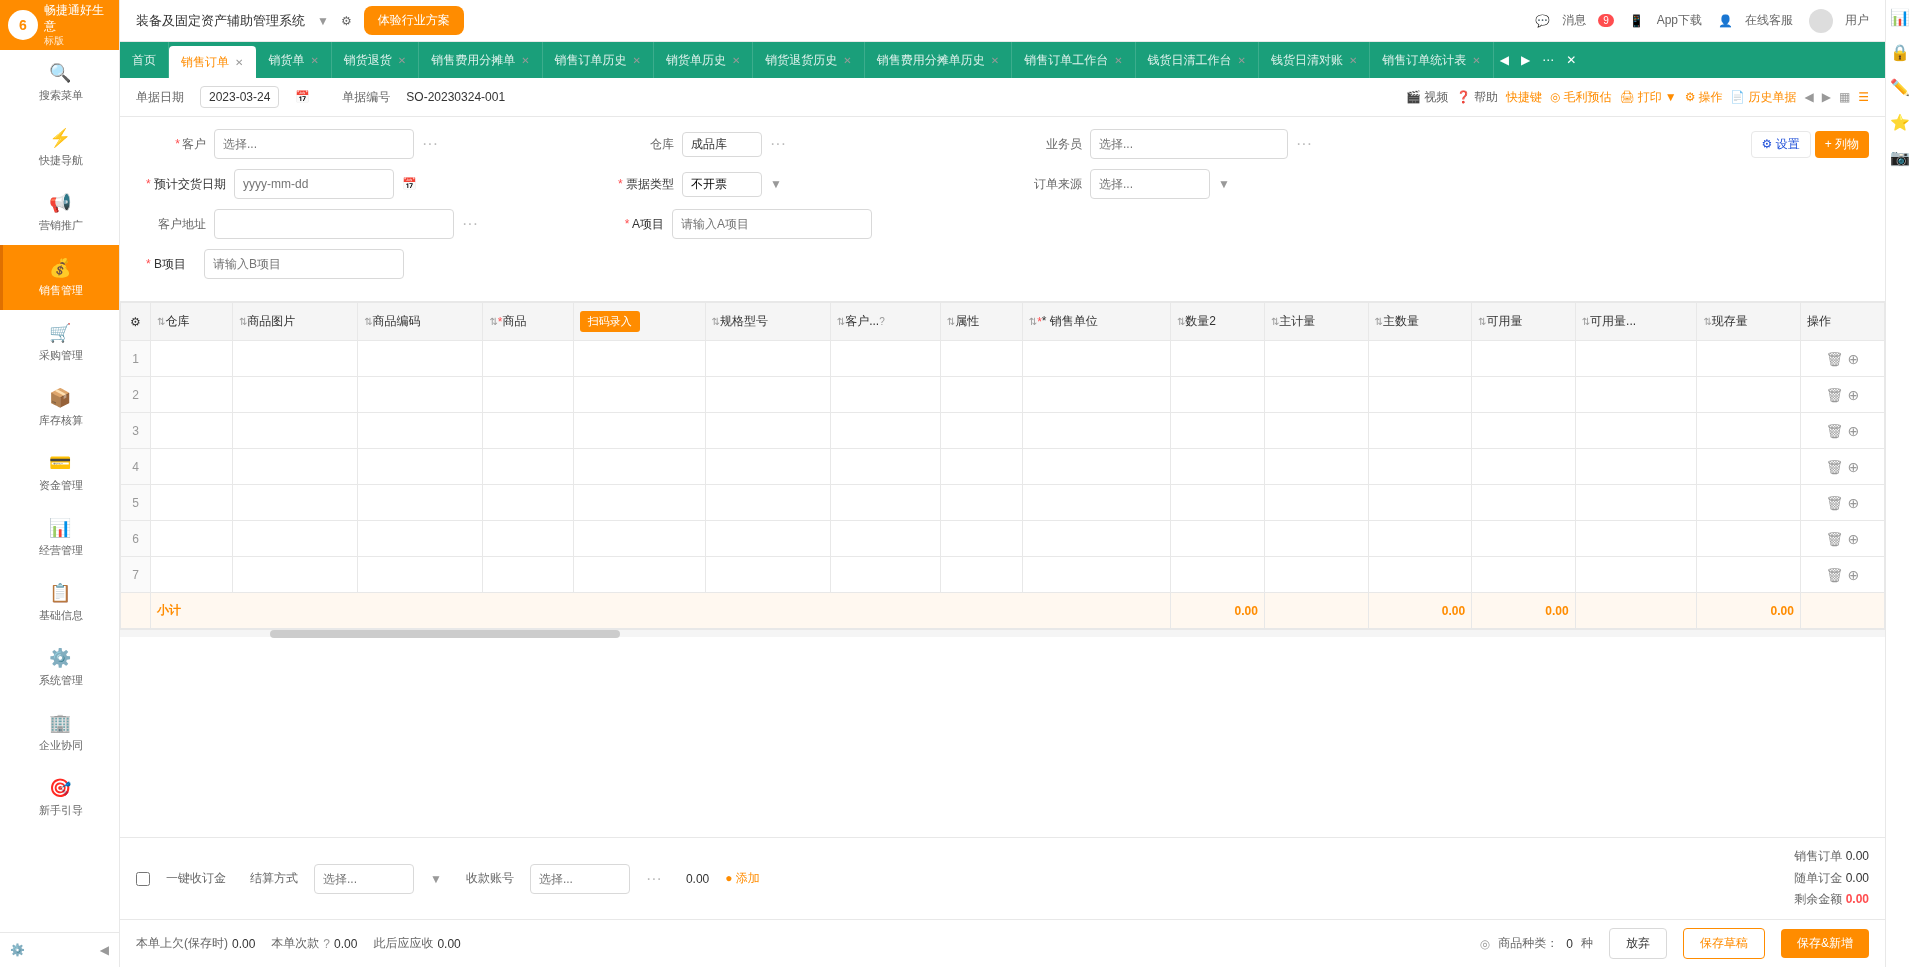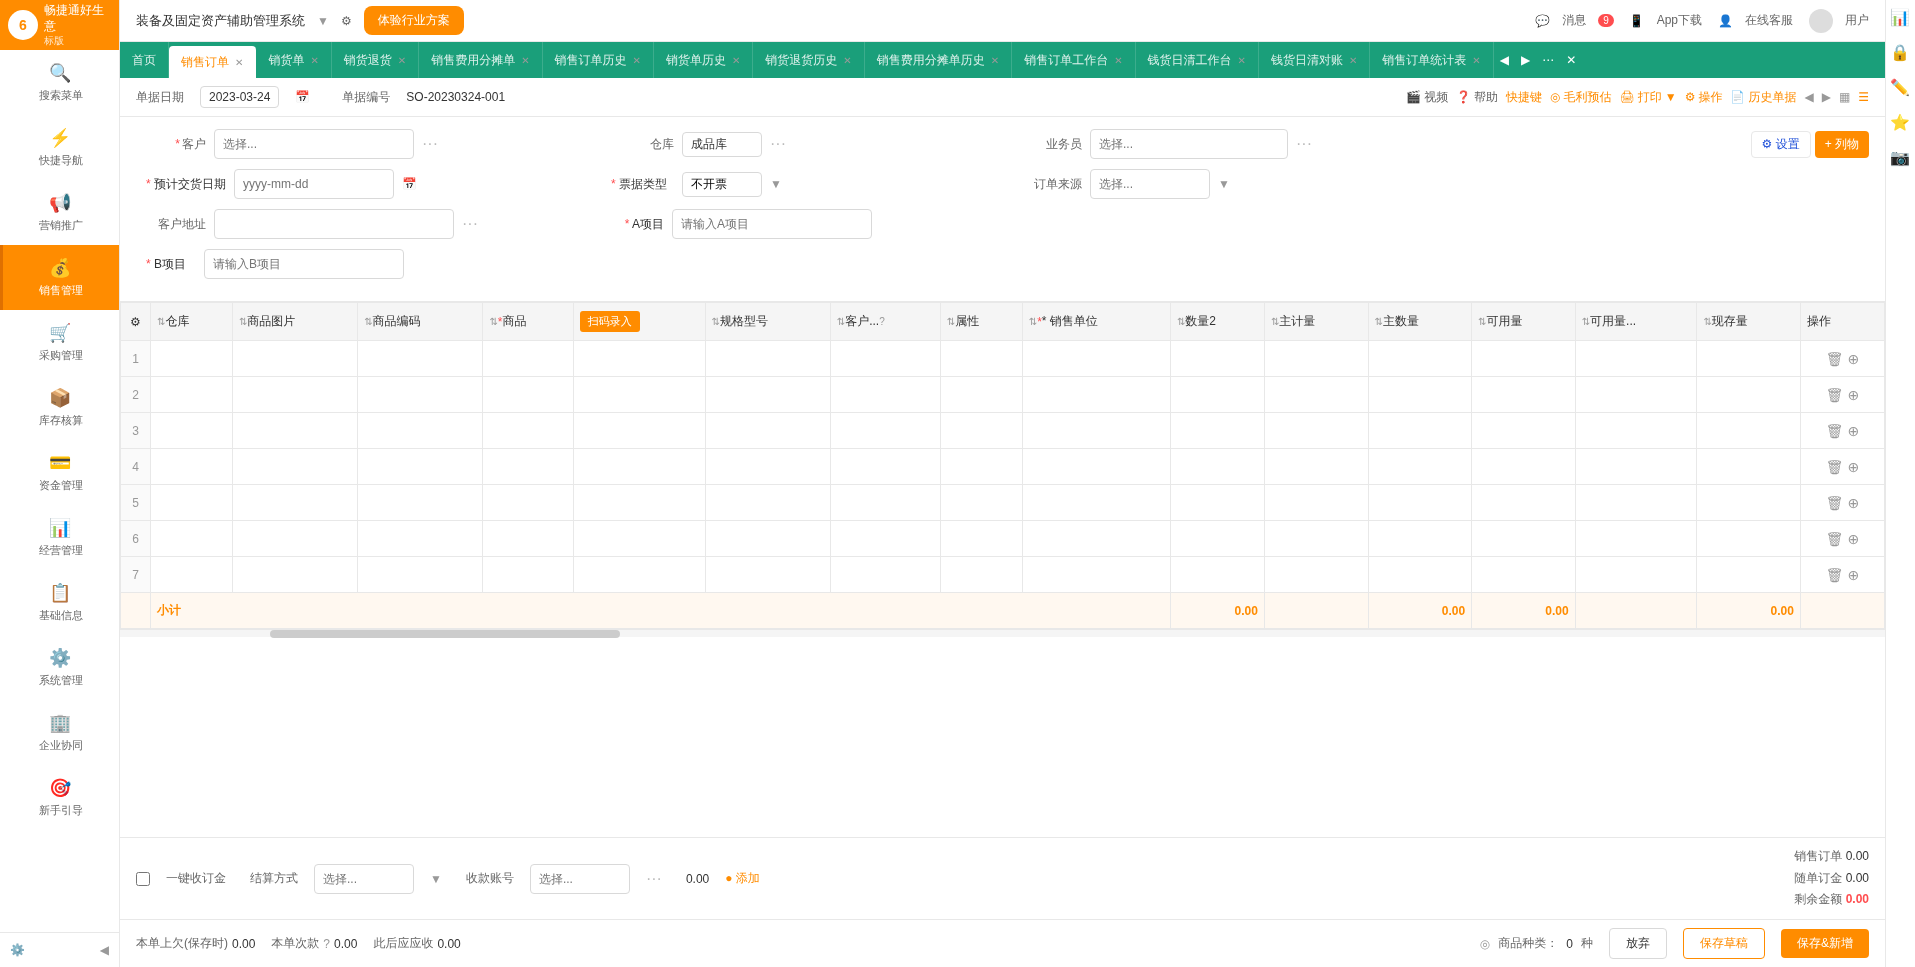--- a/index.html
+++ b/index.html
@@ -497,21 +497,21 @@
         </div>
       </div>
 
       <div class="form-row">
         <div class="form-field" style="max-width:380px">
           <span class="form-label" style="color:#333;white-space:nowrap;min-width:90px;text-align:right"><span style="color:#ff4d4f">*</span> 预计交货日期</span>
           <input class="form-input placeholder" type="text" placeholder="yyyy-mm-dd" style="max-width: 160px;">
           <span style="cursor:pointer;color:#999">📅</span>
         </div>
         <div class="form-field" style="max-width:320px;margin-left:80px">
-          <span class="form-label" style="min-width:70px;text-align:center;color:#333;white-space:nowrap"><span style="color:#ff4d4f">*</span> 票据类型</span>
+          <span class="form-label" style="min-width:70px;text-align:right;color:#333;white-space:nowrap"><span style="color:#ff4d4f">*</span> 票据类型</span>
           <span style="border:1px solid #d9d9d9;padding:3px 8px;border-radius:4px;background:#fff;cursor:pointer;min-width:80px;display:inline-block">不开票</span>
           <span style="cursor:pointer;color:#999">▼</span>
         </div>
         <div class="form-field" style="max-width:300px;margin-left:80px">
           <span class="form-label">订单来源</span>
           <input class="form-input placeholder" type="text" placeholder="选择..." style="max-width: 120px;">
           <span style="cursor:pointer;color:#999">▼</span>
         </div>
       </div>
 

